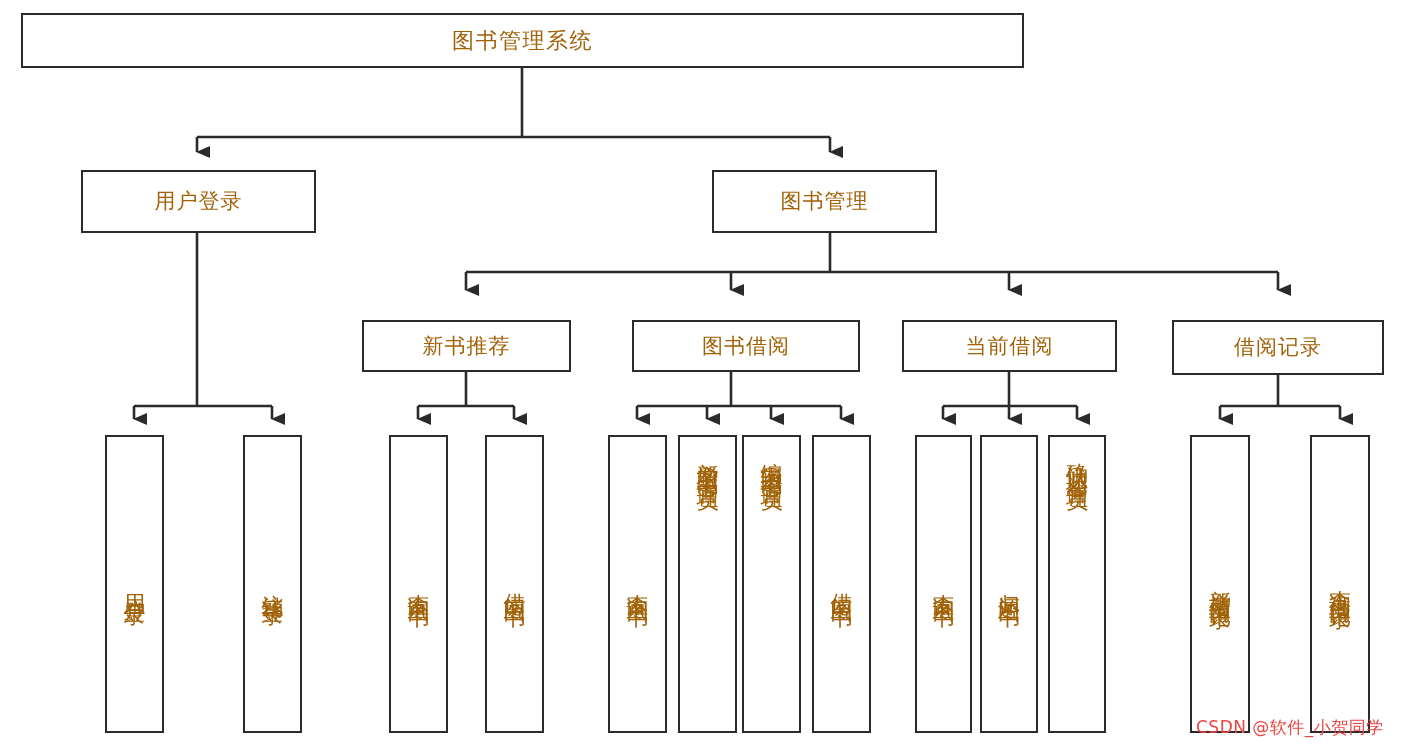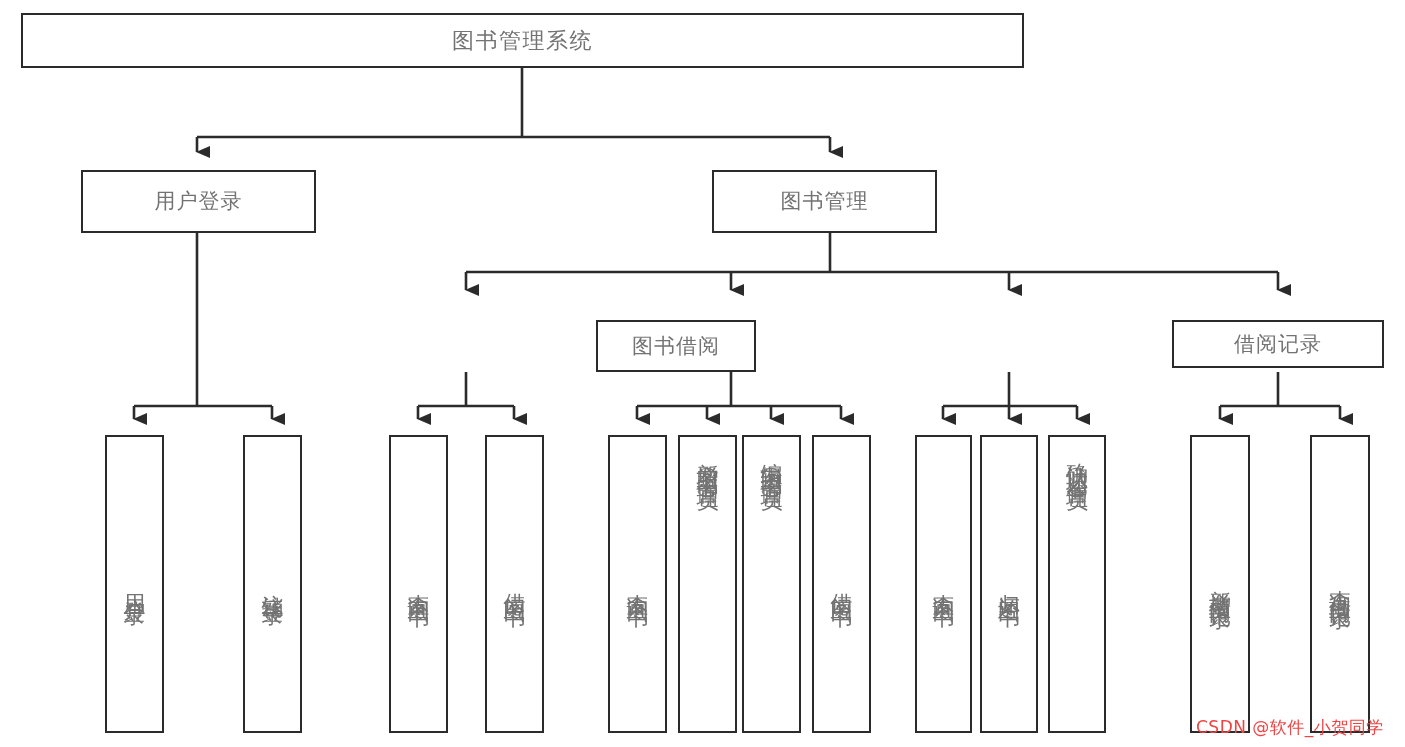--- a/index.html
+++ b/index.html
@@ -33,21 +33,21 @@
     border: 2px solid #2b2b2b;
     display: flex;
     align-items: center;
     justify-content: center;
     color: #1a1a1a;
   }
   .node .node-label {
     display: block;
     text-align: center;
     line-height: 1.18;
-    color: #737373;
+    color: #a16207;
   }
   
   .node.horiz .node-label {
     font-size: 21px;
     letter-spacing: 1px;
     writing-mode: horizontal-tb;
   }
   .node.root .node-label {
     font-size: 22px;
     letter-spacing: 1.5px;
@@ -138,27 +138,33 @@
   </div>
 
   <div class="node horiz" style="left:81px; top:170px; width:235px; height:63px;">
     <span class="node-label">用户登录</span>
   </div>
 
   <div class="node horiz" style="left:712px; top:170px; width:225px; height:63px;">
     <span class="node-label">图书管理</span>
   </div>
 
-
-  <div class="node horiz" style="left:596px; top:320px; width:160px; height:52px;">
+  <div class="node horiz" style="left:362px; top:320px; width:209px; height:52px;">
+    <span class="node-label">新书推荐</span>
+  </div>
+
+  <div class="node horiz" style="left:632px; top:320px; width:228px; height:52px;">
     <span class="node-label">图书借阅</span>
   </div>
 
-
-  <div class="node horiz" style="left:1172px; top:320px; width:212px; height:48px;align-items:center;">
+  <div class="node horiz" style="left:902px; top:320px; width:215px; height:52px;">
+    <span class="node-label">当前借阅</span>
+  </div>
+
+  <div class="node horiz" style="left:1172px; top:320px; width:212px; height:55px;align-items:center;">
     <span class="node-label">借阅记录</span>
   </div>
 
   <div class="node vert centered" style="left:105px; top:435px; width:59px; height:298px;">
     <span class="node-label">用户登录</span>
   </div>
 
   <div class="node vert centered" style="left:243px; top:435px; width:59px; height:298px;">
     <span class="node-label">注销登录</span>
   </div>

